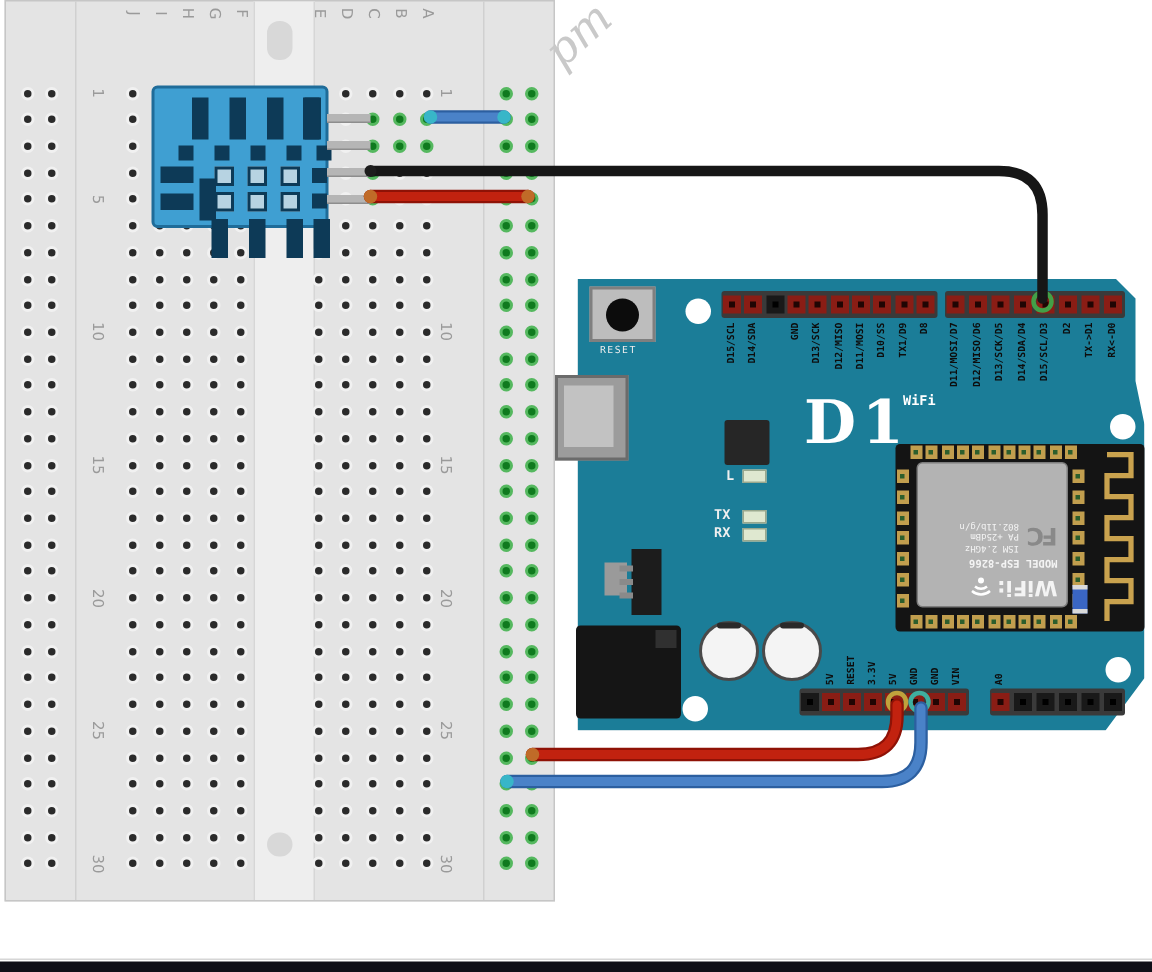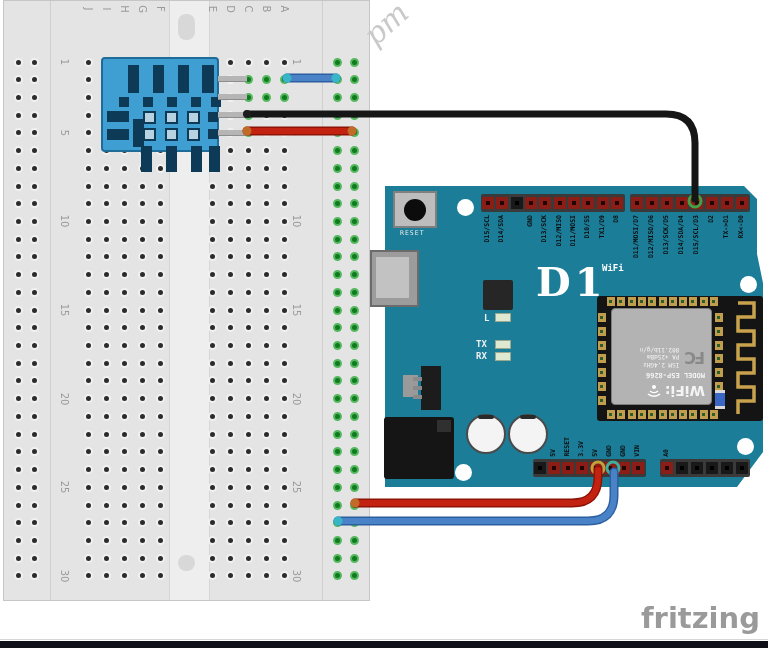--- a/index.html
+++ b/index.html
@@ -756,16 +756,15 @@
     <circle cx="287" cy="78" r="4.5" fill="#38b6c8"></circle>
     <circle cx="336" cy="78" r="4.5" fill="#38b6c8"></circle>
     <circle cx="338" cy="521" r="4.5" fill="#38b6c8"></circle>
     <circle cx="247" cy="131" r="4.5" fill="#c06b28"></circle>
     <circle cx="352" cy="131" r="4.5" fill="#c06b28"></circle>
     <circle cx="355" cy="503" r="4.5" fill="#c06b28"></circle>
     <circle cx="247" cy="114" r="4" fill="#1d1d1d"></circle>
   </svg>
 
   <span class="watermark">pm</span>
-  <span class="fritzing">fritzing</span>
   <div class="footer-line"></div>
   <div class="footer-bar"></div>
 </div>
 
 </body></html>

